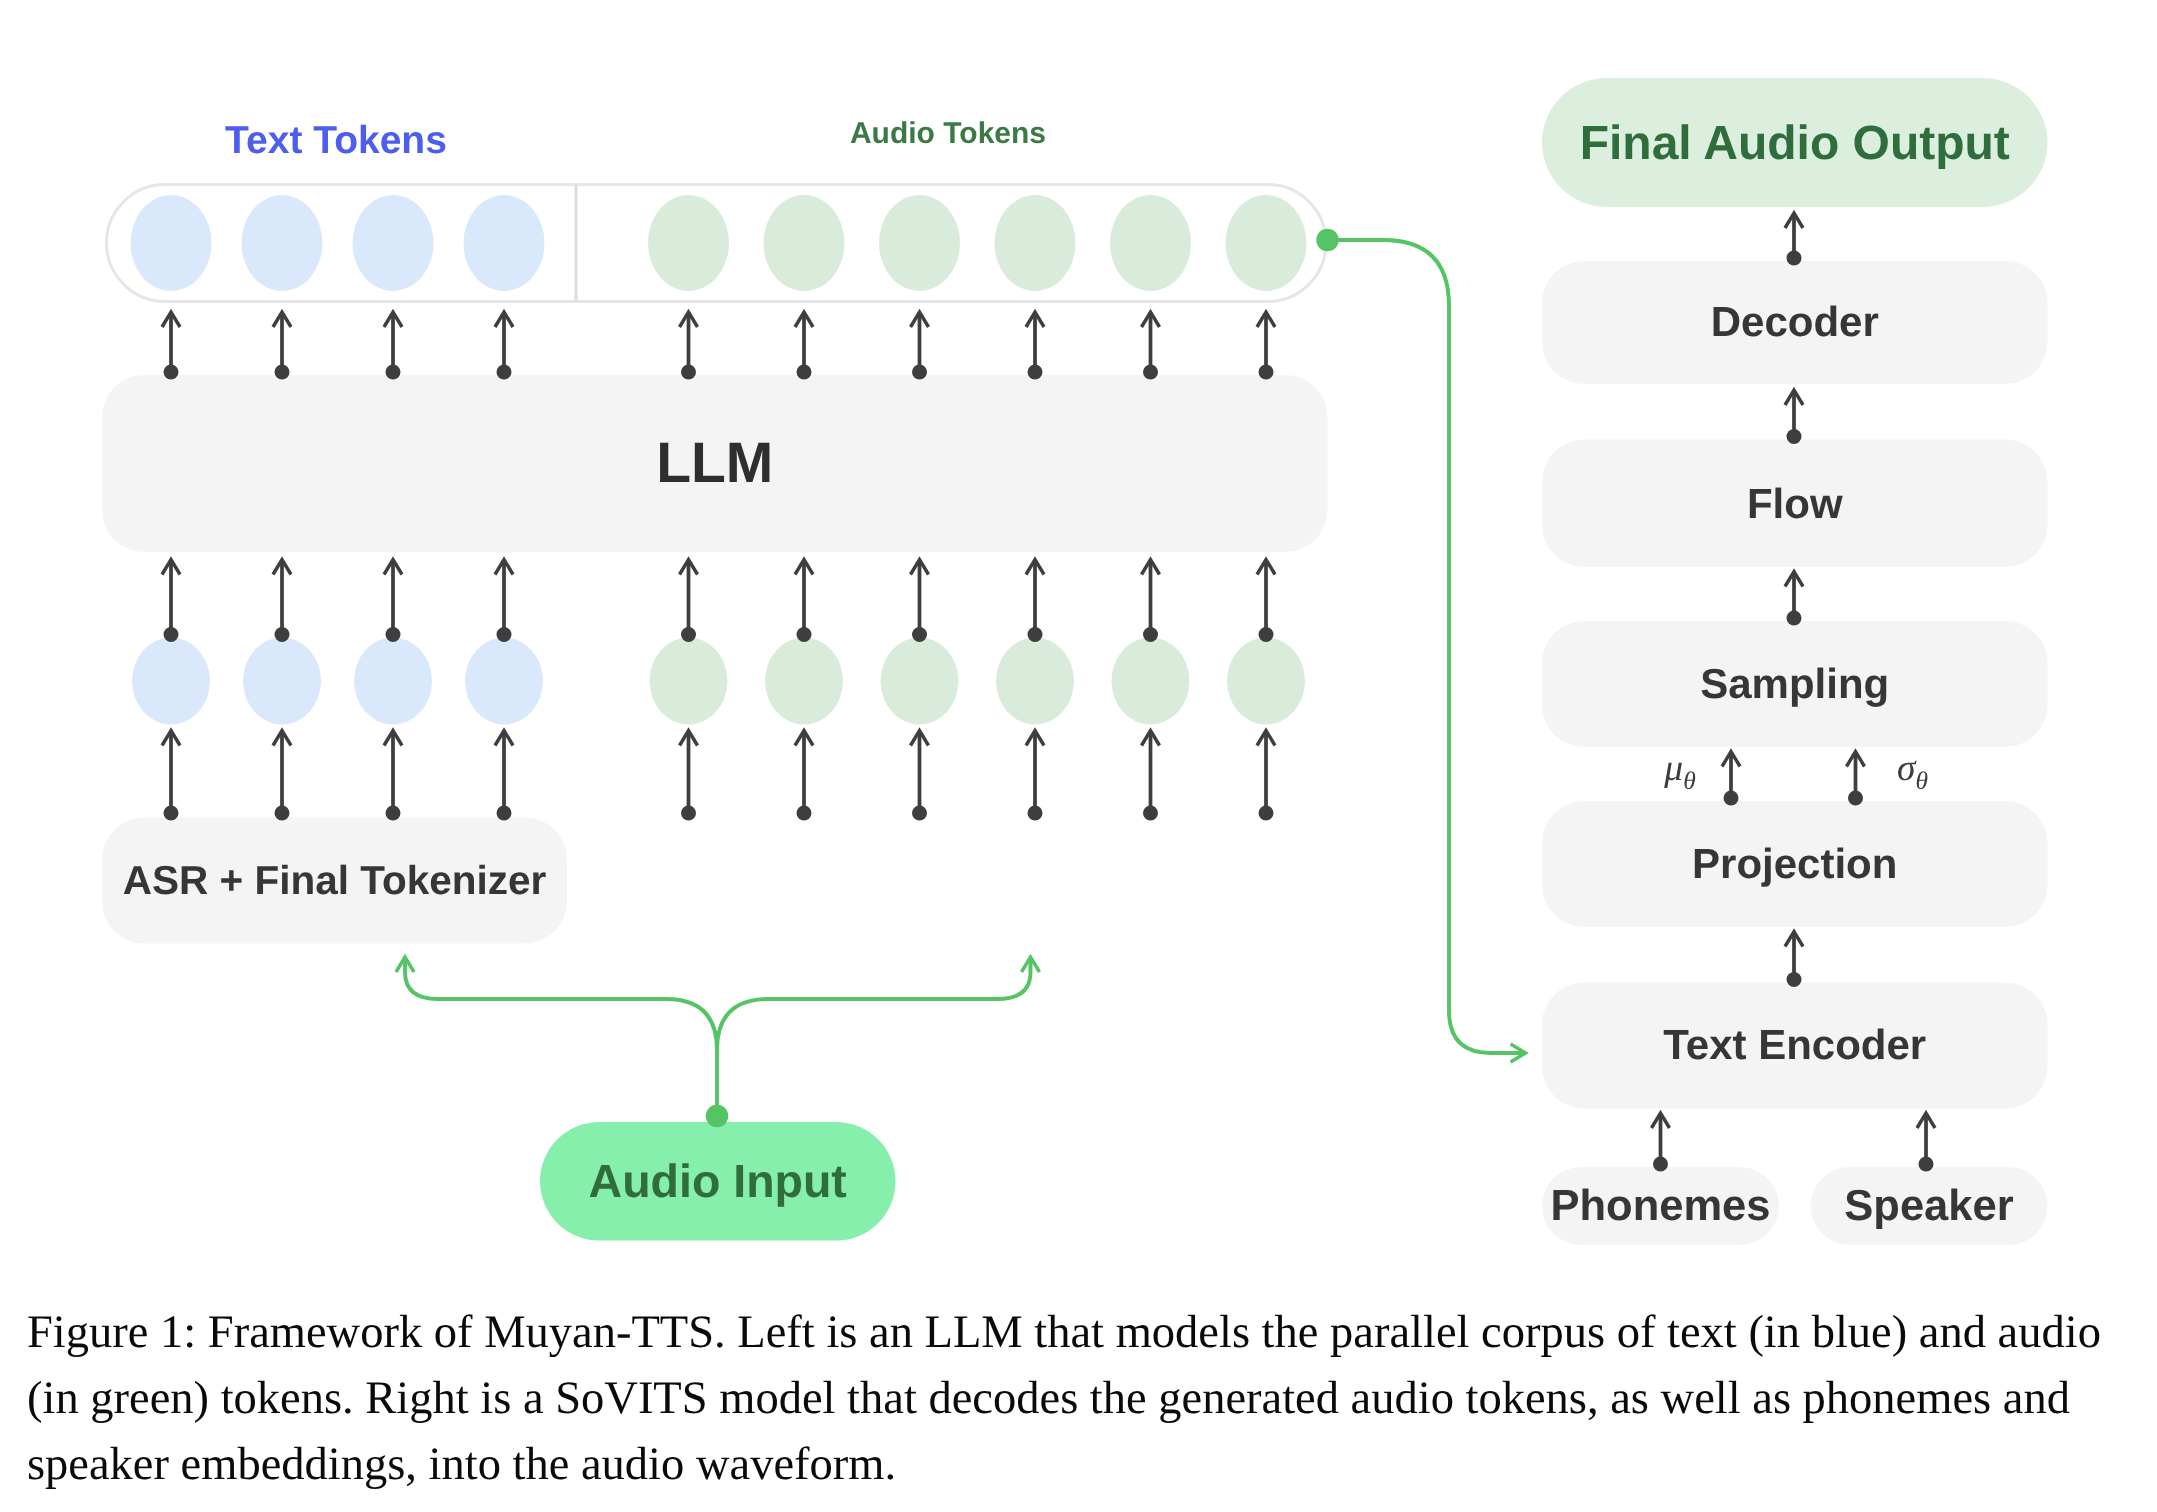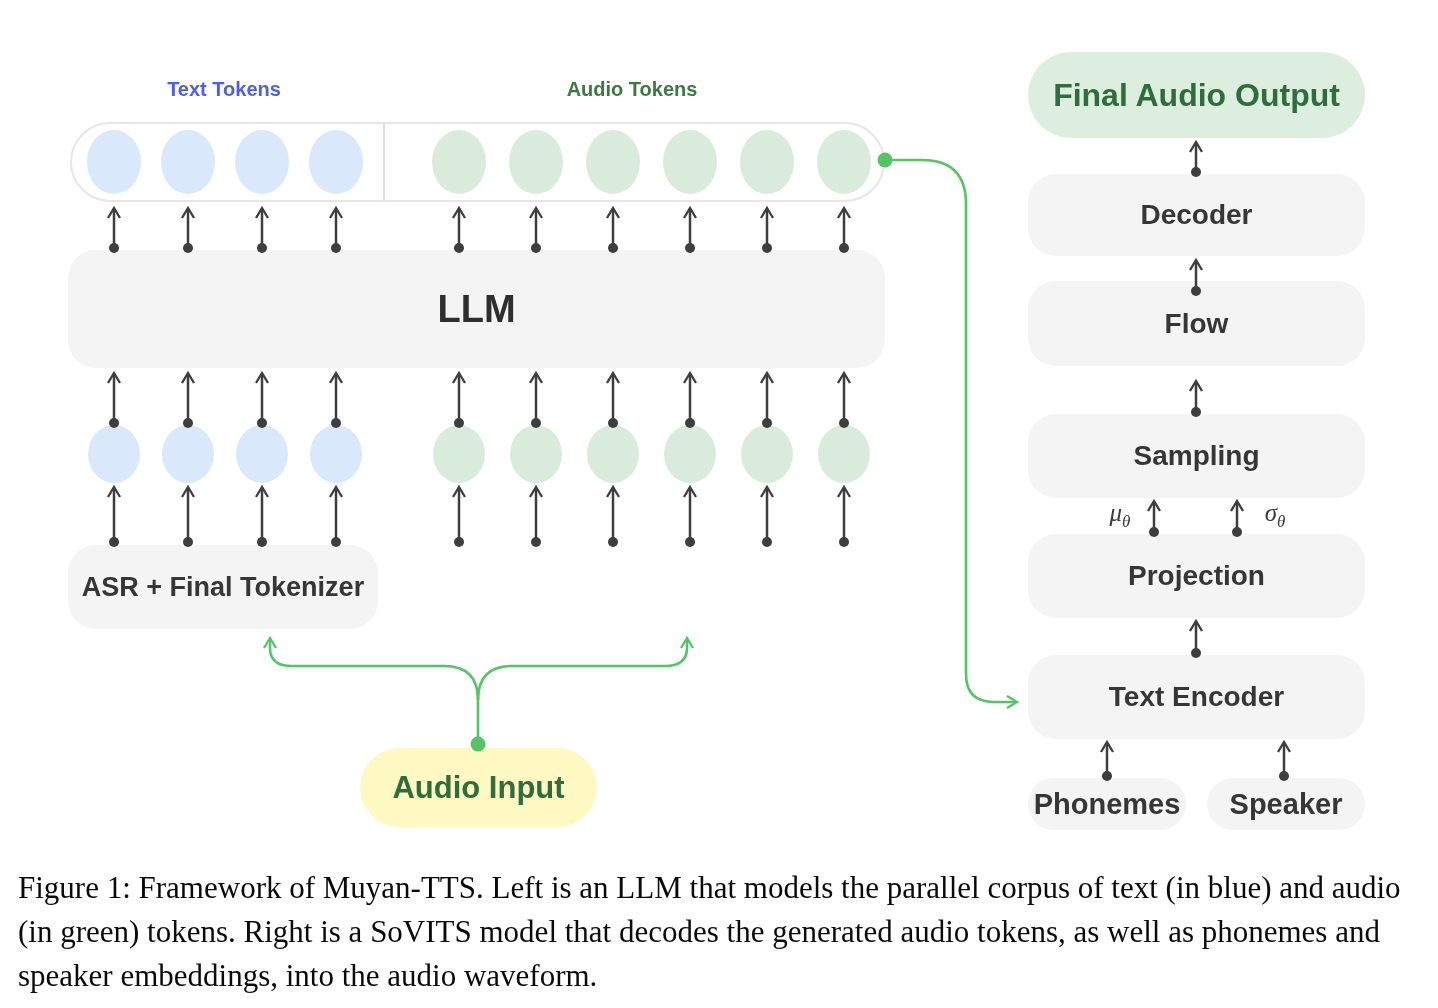--- a/index.html
+++ b/index.html
@@ -1,45 +1,45 @@
 <!DOCTYPE html>
 <html><head>
 <meta charset="utf-8">
 <style>
   html,body{margin:0;padding:0;background:#ffffff;}
   .stage{position:relative;width:1438px;height:1008px;background:#ffffff;overflow:hidden;
          font-family:"Liberation Sans",sans-serif;}
   .lbl{position:absolute;font-weight:bold;text-align:center;}
-  .lbl-text-tokens{left:99px;top:78px;width:250px;font-size:20px;color:#4d5eee;}
+  .lbl-text-tokens{left:99px;top:78px;width:250px;font-size:26px;color:#4d5eee;}
   .lbl-audio-tokens{left:507px;top:78px;width:250px;font-size:20px;color:#3b7a45;}
 
   .token-container{position:absolute;left:70px;top:122px;width:815px;height:80px;
                    border:2px solid #e6e6e6;border-radius:42px;background:#fff;box-sizing:border-box;}
   .token-divider{position:absolute;left:383px;top:123px;width:2px;height:78px;background:#dedede;}
 
   .circle-group{position:absolute;display:flex;}
   .g-top-blue{left:87px;top:130px;gap:20px;}
   .g-top-green{left:432px;top:130px;gap:23px;}
   .g-mid-blue{left:88px;top:425px;gap:22px;}
   .g-mid-green{left:433px;top:425px;gap:25px;}
   .g-top-blue .circle,.g-top-green .circle{width:54px;height:64px;border-radius:50%;}
   .g-mid-blue .circle,.g-mid-green .circle{width:52px;height:58px;border-radius:50%;}
 
   .box{position:absolute;display:flex;align-items:center;justify-content:center;
        font-weight:bold;color:#363636;background:#f4f4f5;border-radius:28px;}
   .llm-box{left:68px;top:250px;width:817px;height:118px;font-size:38px;color:#2e2e2e;}
   .asr-box{left:68px;top:545px;width:310px;height:84px;font-size:27px;}
   .emb-box{left:413px;top:545px;width:471px;height:84px;font-size:27px;}
   .audio-input-pill{left:360px;top:748px;width:237px;height:79px;border-radius:40px;
-                    background:#fef9c3;color:#2f6e3c;font-size:31px;}
+                    background:#86efac;color:#2f6e3c;font-size:31px;}
   .final-pill{left:1028px;top:52px;width:337px;height:86px;border-radius:43px;
               background:#dceedd;color:#2f6e3c;font-size:32px;}
   .rbox{left:1028px;width:337px;font-size:28px;}
   .rb-decoder{top:174px;height:82px;}
-  .rb-flow{top:281px;height:85px;}
+  .rb-flow{top:293px;height:85px;}
   .rb-sampling{top:414px;height:84px;align-items:center;}
   .rb-projection{top:534px;height:84px;}
   .rb-text-encoder{top:655px;height:84px;}
   .in-pill{top:778px;width:158px;height:52px;font-size:29px;border-radius:26px;}
   .in-phonemes{left:1028px;}
   .in-speaker{left:1207px;}
 
   .greek{position:absolute;width:46px;text-align:center;font-family:"Liberation Serif",serif;
          font-style:italic;font-size:25px;color:#3c3c3c;top:499px;}
   .greek sub{font-size:17px;}

